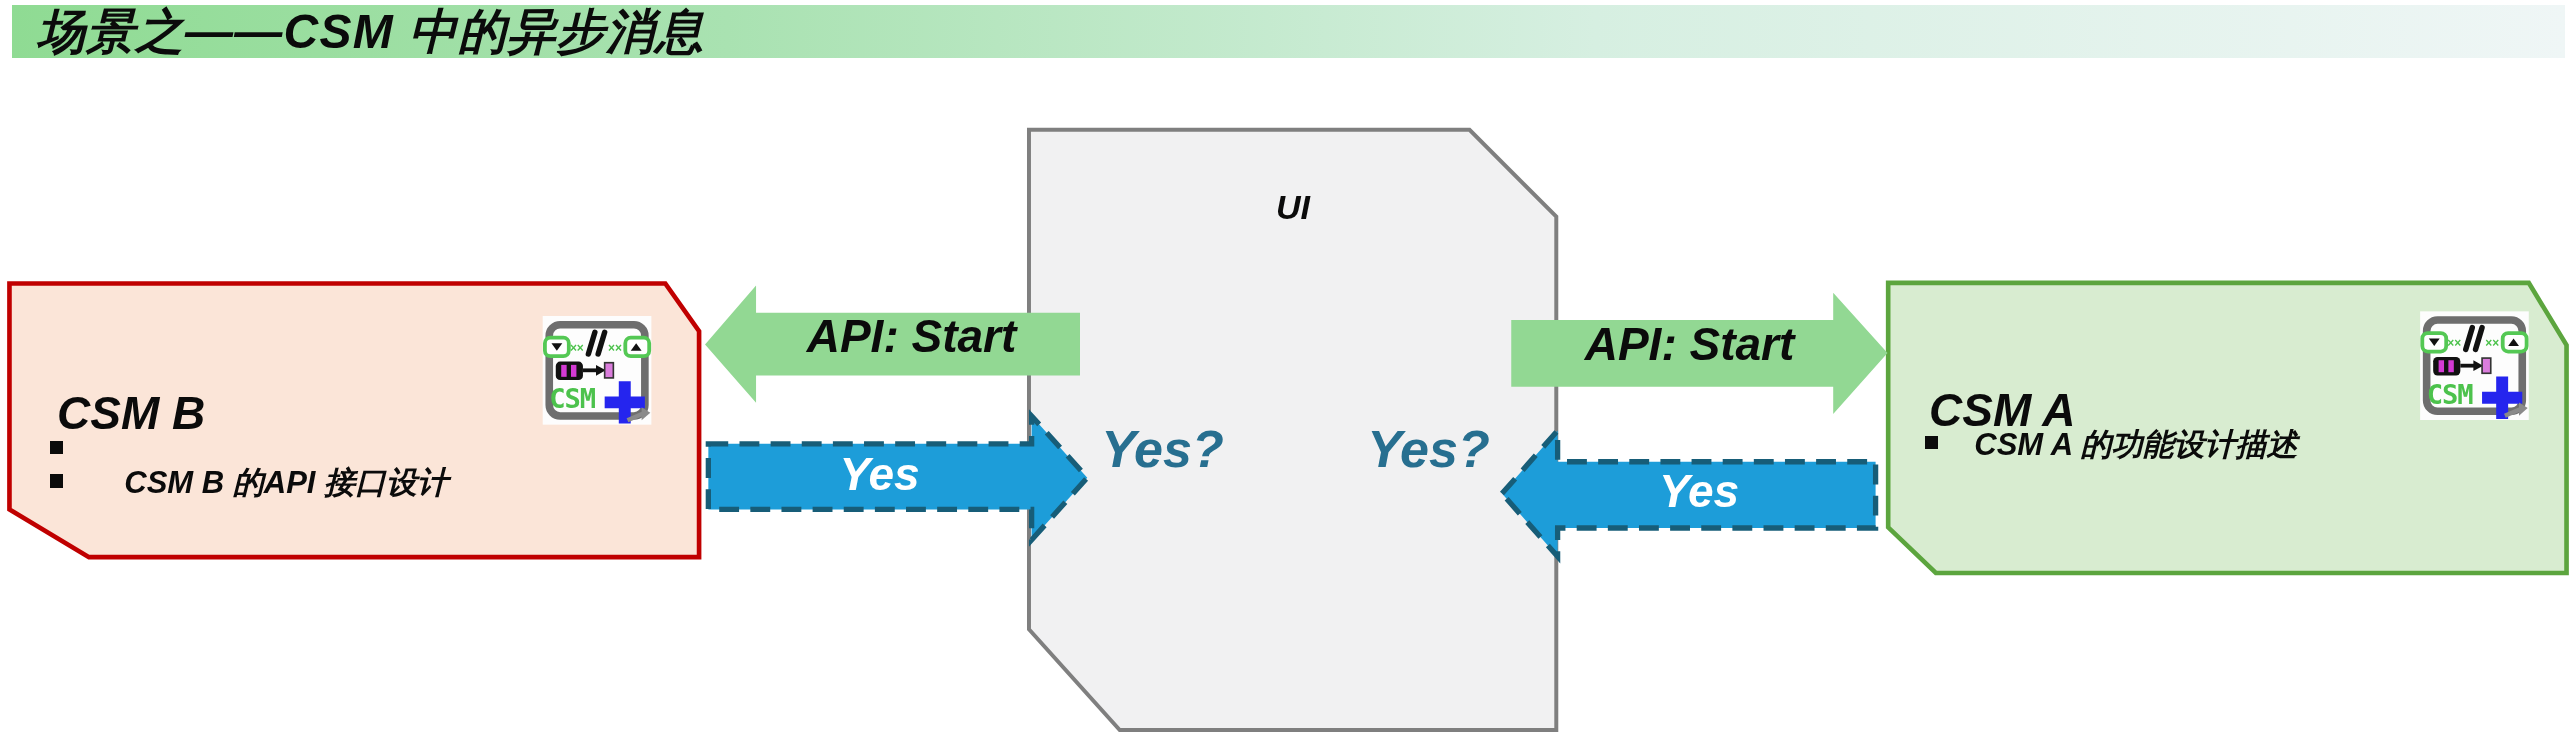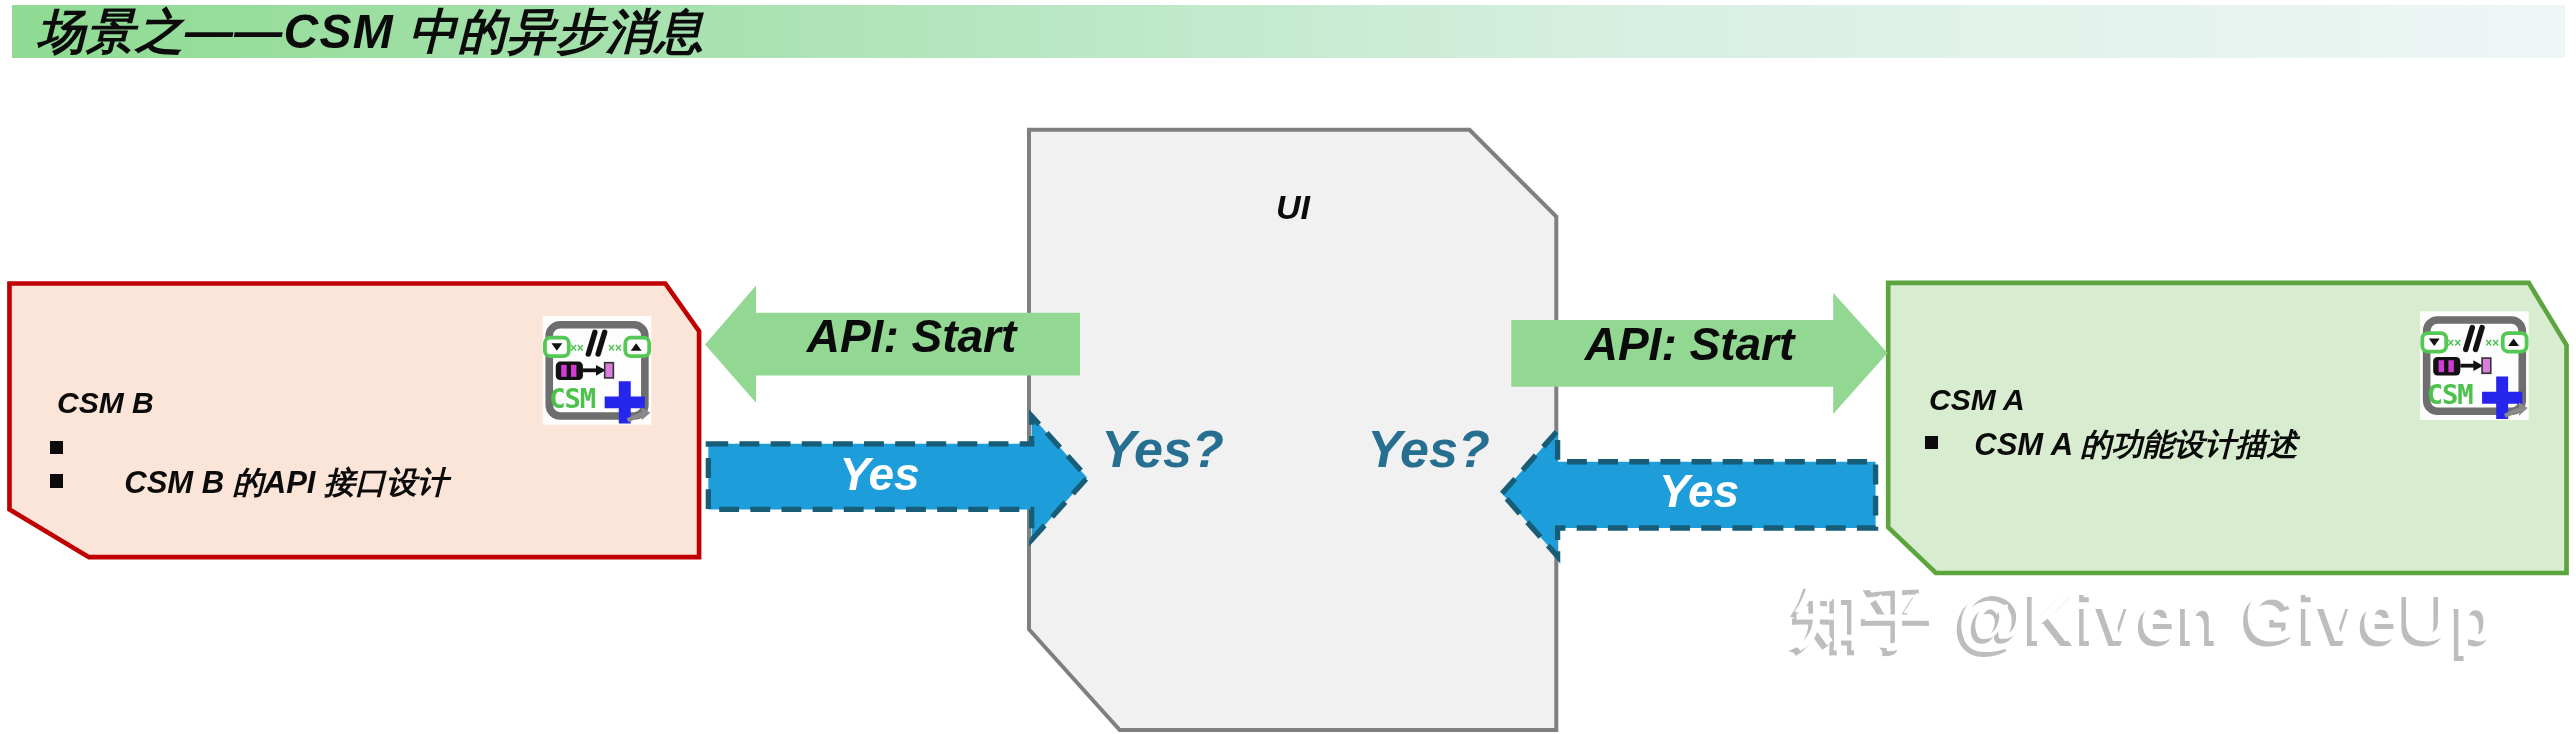--- a/index.html
+++ b/index.html
@@ -22,21 +22,21 @@
     text-align:center; white-space:nowrap; line-height:1.15; color:#0b0b0b;
   }
   .lbl-ui        { left:1210px; top:188px;  width:166px; font-size:34px; }
   .lbl-api-left  { left:759px; top:310px;  width:305px; font-size:46px; }
   .lbl-api-right { left:1537px; top:318px;  width:305px; font-size:46px; }
   .lbl-yes-left  { left:727px; top:448px;  width:305px; font-size:46px; color:#ffffff; }
   .lbl-yes-right { left:1550px; top:465px;  width:298px; font-size:46px; color:#ffffff; }
   .lbl-q-left    { left:1060px; top:420px;  width:205px; font-size:52px; color:#276f90; }
   .lbl-q-right   { left:1326px; top:420px;  width:205px; font-size:52px; color:#276f90; }
   .box-title {
-    position:absolute; font-size:30px; font-weight:bold; font-style:italic;
+    position:absolute; font-size:46px; font-weight:bold; font-style:italic;
     color:#0b0b0b; white-space:nowrap;
   }
   .box-title-b { left:57px;   top:386px; }
   .box-title-a { left:1929px; top:383px;text-align:right; }
   .bullets { position:absolute; }
   .bullets-b { left:50px;   top:429px; }
   .bullets-a { left:1925px; top:424px; }
   .bullet-row { display:flex; align-items:flex-start; margin-bottom:8px; }
   .bullet-sq { width:13.3px; height:13.3px; background:#0b0b0b; margin-top:12px; flex:none; }
   .bullet-text {
@@ -125,16 +125,15 @@
   </div>
 
   <div class="box-title box-title-a">CSM A</div>
   <div class="bullets bullets-a">
     <div class="bullet-row">
       <span class="bullet-sq"></span>
       <span class="bullet-text">CSM A 的功能设计描述</span>
     </div>
   </div>
 
-  <div class="watermark">知乎 @Kiven GiveUp</div>
 
 </div>
 
 
 </body></html>

